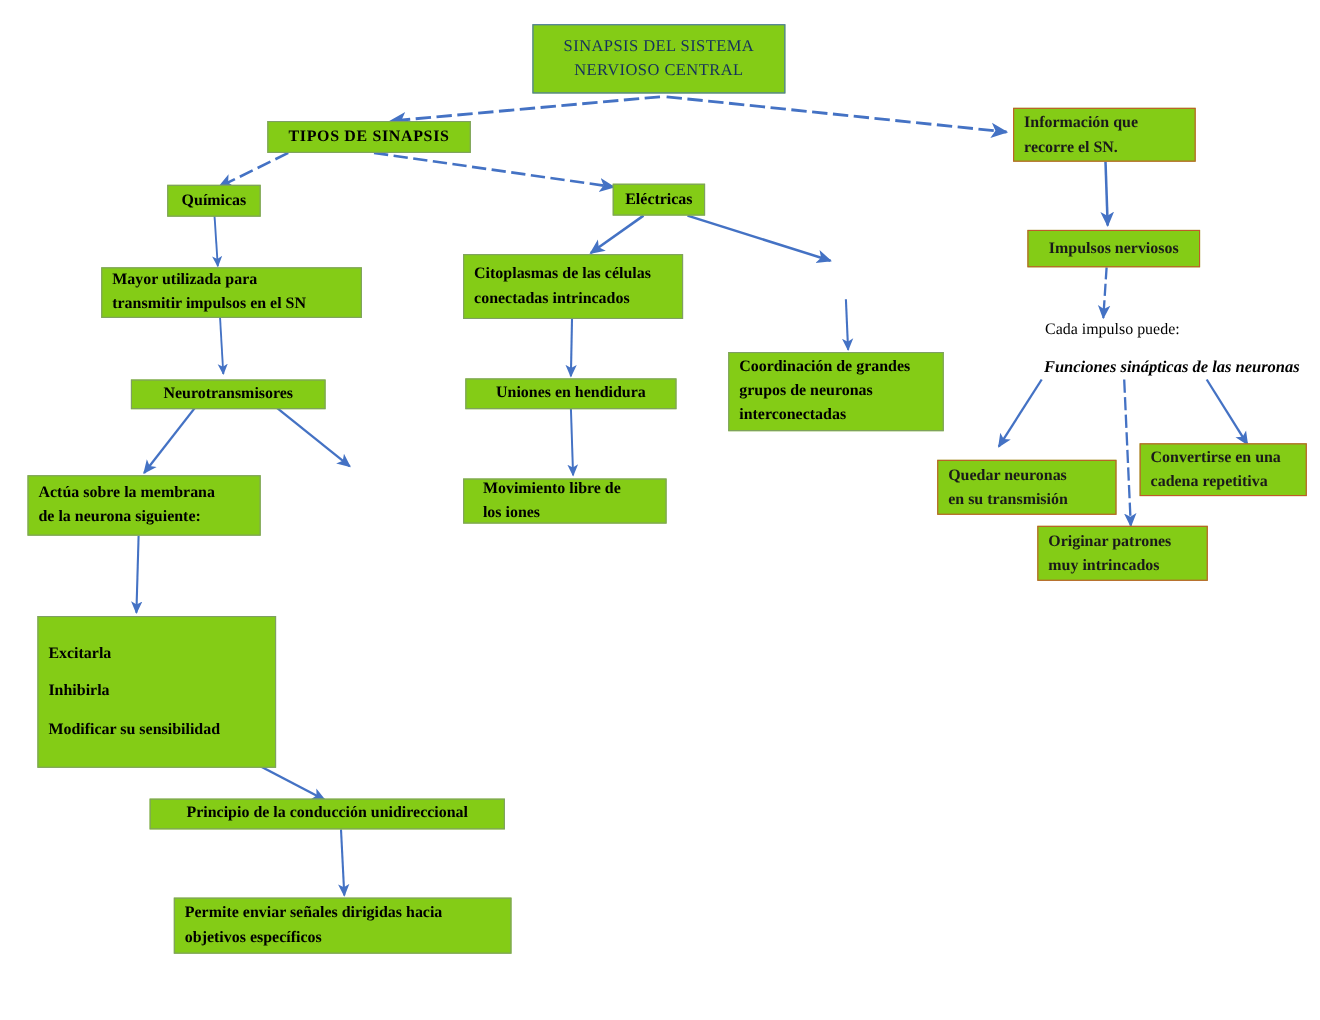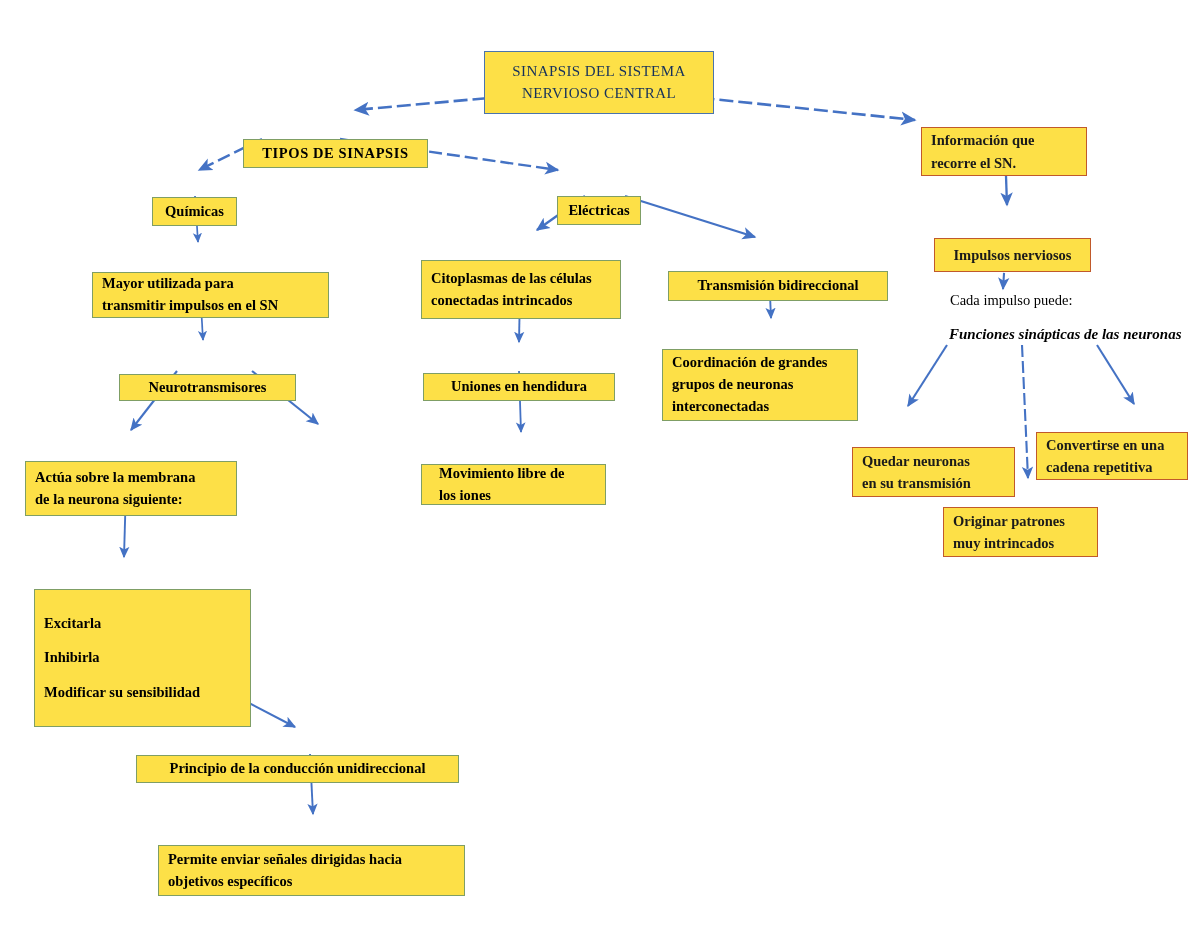--- a/index.html
+++ b/index.html
@@ -17,26 +17,25 @@
   }
   #arrow-layer {
     position: absolute;
     left: 0; top: 0;
     width: 1200px; height: 927px;
     pointer-events: none;
   }
   .node {
     position: absolute;
     box-sizing: border-box;
-    background: #fde047;
+    background: #84cc16;
     display: flex;
     flex-direction: column;
     justify-content: center;
     white-space: pre-line;
-    margin-top: 29px;
   }
   .node.green {
     border: 1.3px solid #7f9e65;
     color: #000000;
     font-weight: bold;
     font-size: 14.5px;
     line-height: 1.5;
     padding: 5px 9px;
   }
   .node.orange {
@@ -140,21 +139,20 @@
 objetivos específicos</div>
 
   <div class="node green" style="left:421px; top:231px; width:200px; height:59px;">Citoplasmas de las células
 conectadas intrincados</div>
 
   <div class="node green centered" style="left:423px; top:344px; width:192px; height:28px;">Uniones en hendidura</div>
 
   <div class="node green" style="left:421px; top:435px; width:185px; height:41px; padding-left:17px;">Movimiento libre de
 los iones</div>
 
-  <div class="node green centered" style="left:668px; top:242px; width:220px; height:30px;">Transmisión bidireccional</div>
 
   <div class="node green" style="left:662px; top:320px; width:196px; height:72px;">Coordinación de grandes
 grupos de neuronas
 interconectadas</div>
 
   <div class="node orange" style="left:921px; top:98px; width:166px; height:49px;">Información que
 recorre el SN.</div>
 
   <div class="node orange centered" style="left:934px; top:209px; width:157px; height:34px;">Impulsos nerviosos</div>
 

